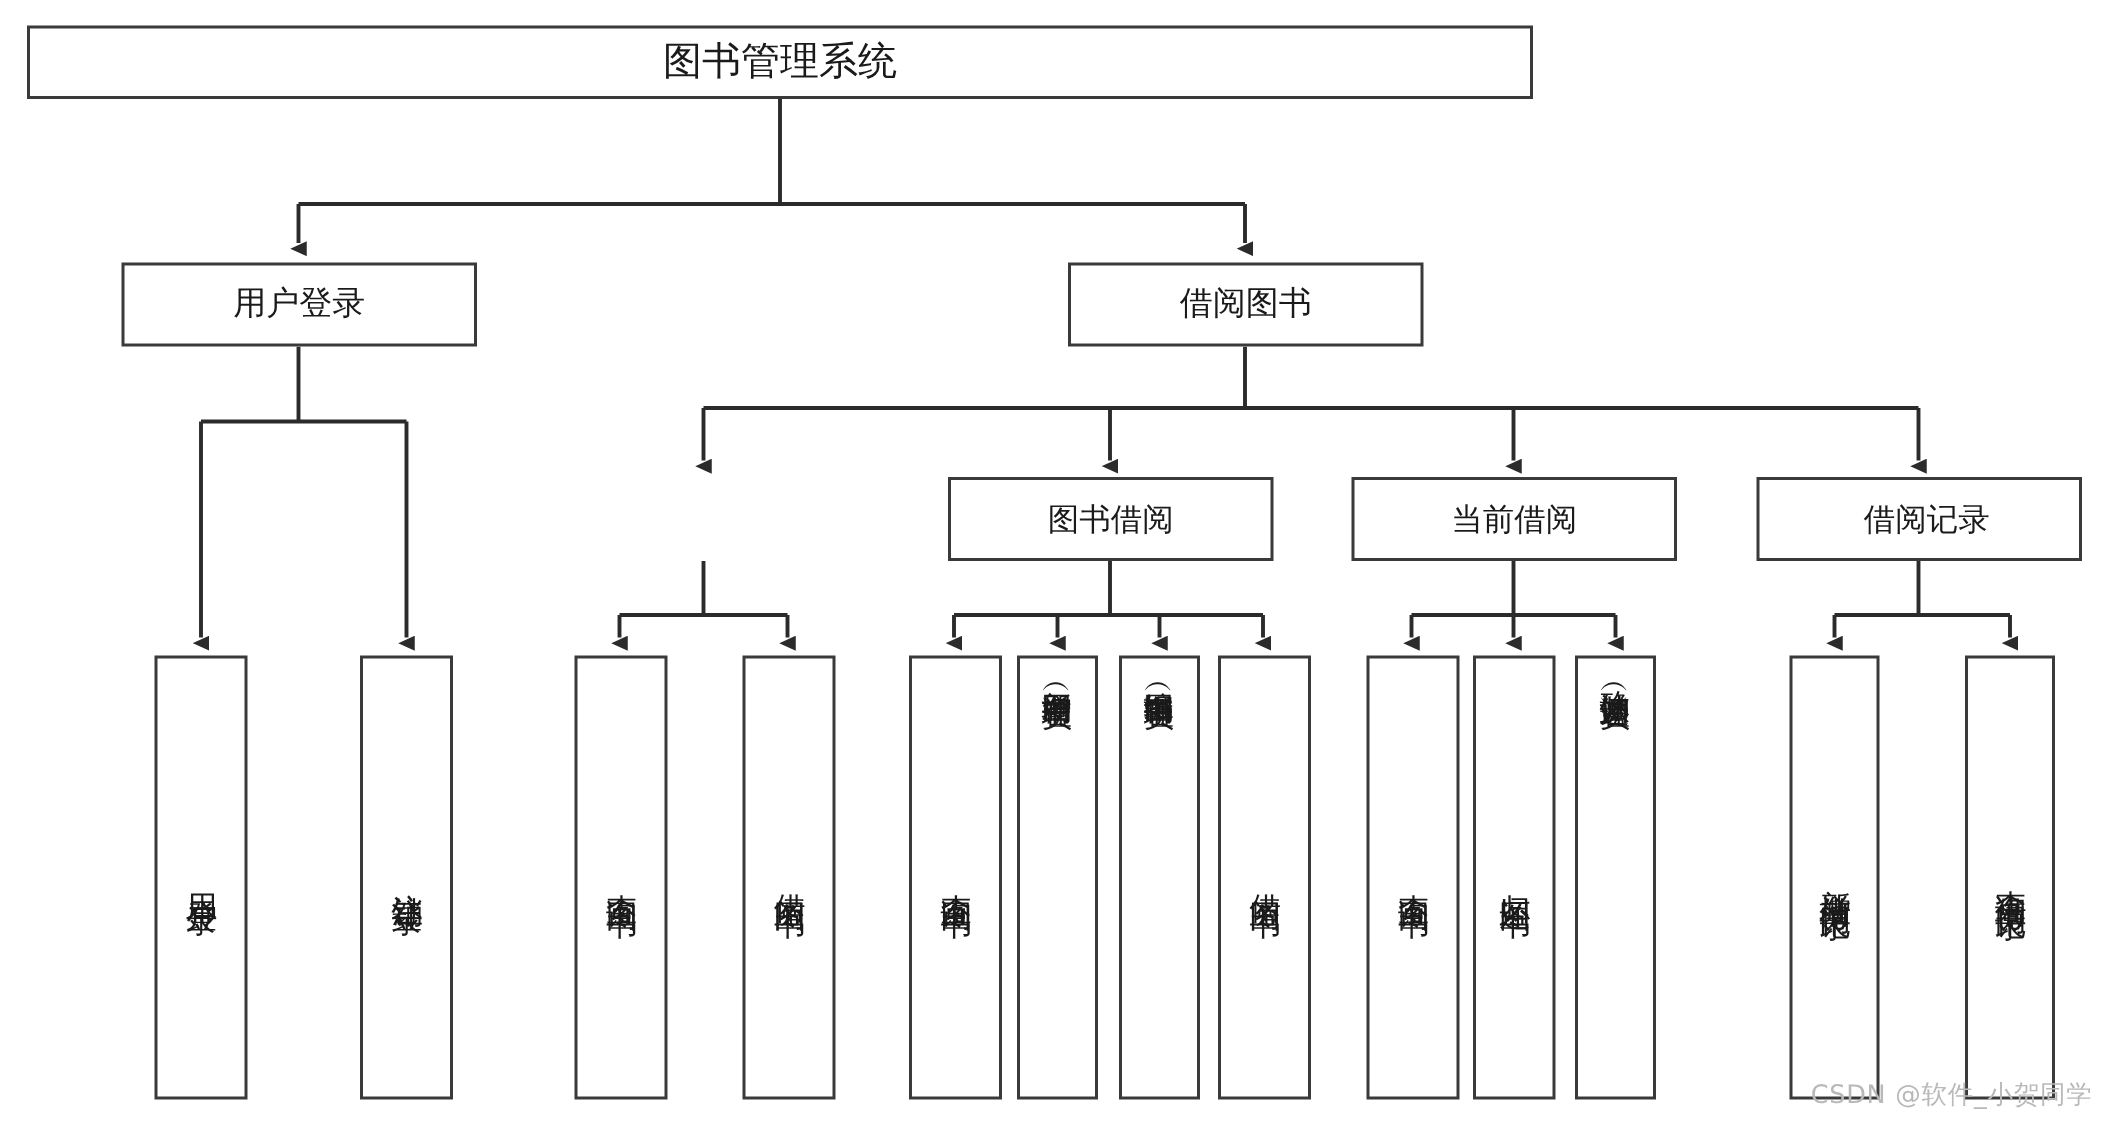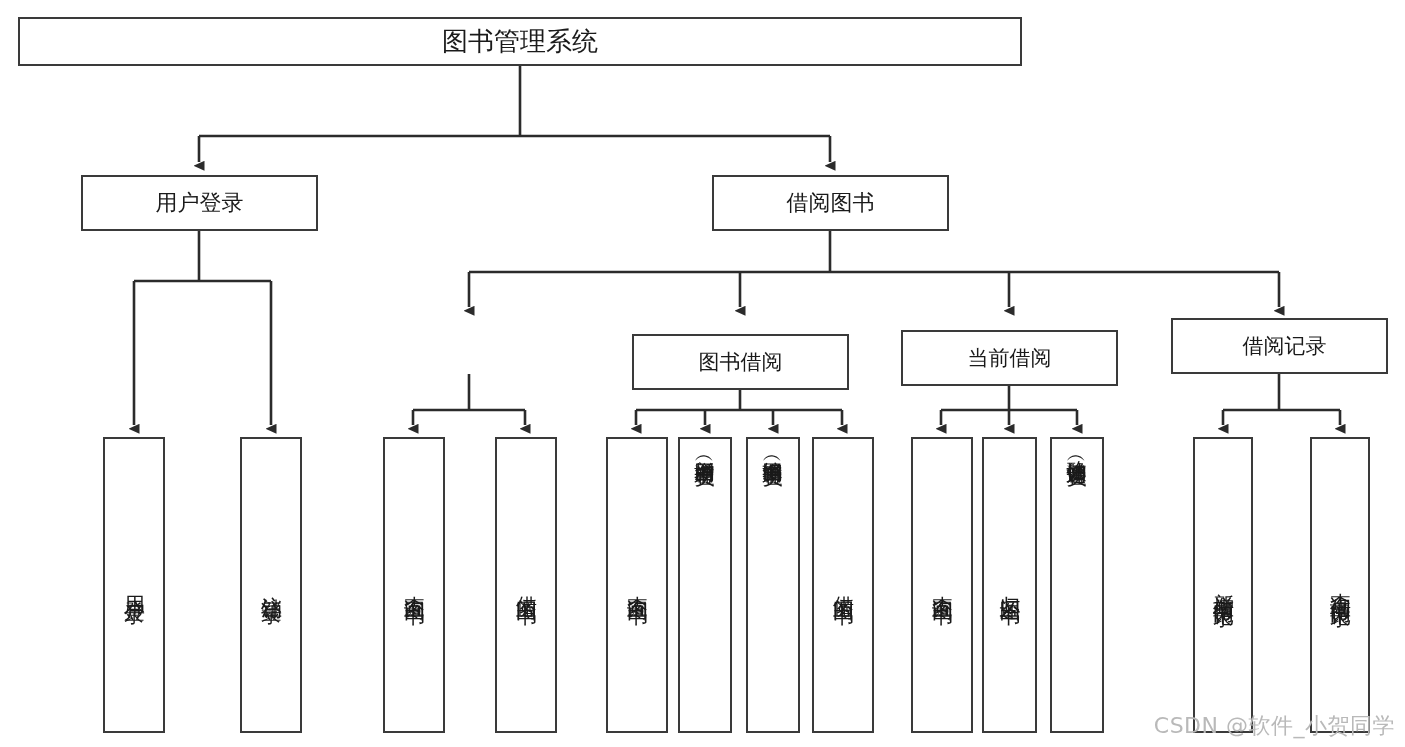--- a/index.html
+++ b/index.html
@@ -85,21 +85,21 @@
     font-size: 20px;
     letter-spacing: 1px;
   }
   .node.leaf.topalign {
     align-items: flex-start;
   }
   .watermark {
     position: absolute;
     right: 10px;
     bottom: 6px;
-    font-size: 22px;
+    font-size: 17px;
     color: #b9b9b9;
     white-space: nowrap;
     letter-spacing: 0.5px;
   }
 </style>
 </head>
 <body>
 
 <div id="canvas">
 
@@ -157,24 +157,24 @@
     <span class="lbl">图书管理系统</span>
   </div>
 
   <div class="node lvl1" style="left:81px; top:175px; width:237px;">
     <span class="lbl">用户登录</span>
   </div>
   <div class="node lvl1" style="left:712px; top:175px; width:237px;">
     <span class="lbl">借阅图书</span>
   </div>
 
-  <div class="node lvl2" style="left:632px; top:318px; width:217px;margin-top:16px;">
+  <div class="node lvl2" style="left:632px; top:318px; width:217px;">
     <span class="lbl">图书借阅</span>
   </div>
-  <div class="node lvl2" style="left:901px; top:318px; width:217px;margin-top:12px;">
+  <div class="node lvl2" style="left:901px; top:318px; width:217px;">
     <span class="lbl">当前借阅</span>
   </div>
   <div class="node lvl2" style="left:1171px; top:318px; width:217px;padding-left:10px;">
     <span class="lbl">借阅记录</span>
   </div>
 
   <div class="node leaf" style="left:103px; width:62px;">
     <span class="lbl">用户登录</span>
   </div>
   <div class="node leaf" style="left:240px; width:62px;">

